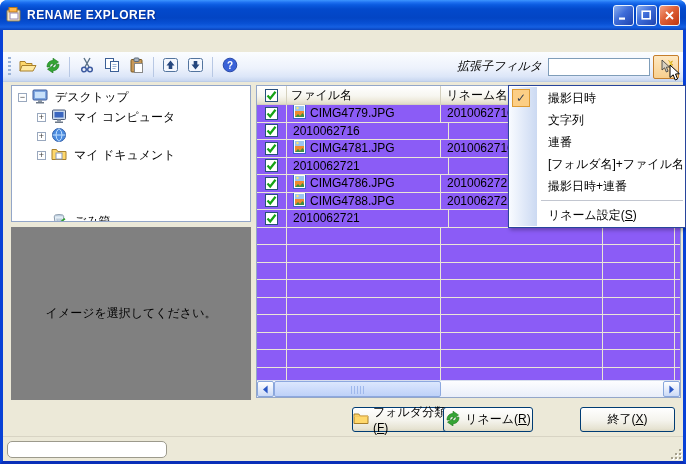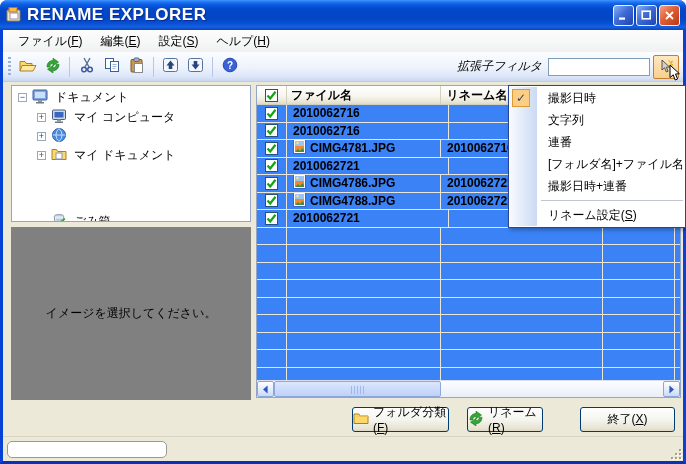--- a/index.html
+++ b/index.html
@@ -4,21 +4,21 @@
 <style>
   html,body{margin:0;padding:0;width:686px;height:464px;overflow:hidden;
     font-family:"Liberation Sans","DejaVu Sans",sans-serif;font-size:12px;color:#000;}
   .window{position:absolute;left:0;top:0;width:686px;height:464px;box-sizing:border-box;
     border-left:3px solid #0841D6;border-right:3px solid #0841D6;border-bottom:3px solid #0A2FB8;
     background:#ECE9D8;border-radius:8px 8px 0 0;}
   
   .titlebar{position:absolute;left:-3px;top:0;width:686px;height:30px;border-radius:7px 7px 0 0;
     background:linear-gradient(180deg,#3D95FF 0%,#1E70F0 8%,#0B5BE0 16%,#0349CC 30%,#0345C4 60%,#0850D4 78%,#1560E2 90%,#0A43BC 100%);
     display:flex;align-items:center;padding:0 6px;box-sizing:border-box;}
-  .title-text{color:#fff;font-weight:bold;font-size:17px;letter-spacing:.5px;
+  .title-text{color:#fff;font-weight:bold;font-size:12px;letter-spacing:.5px;
     text-shadow:1px 1px 1px #0A2A8C;margin-left:5px;flex:1;white-space:nowrap;}
   .winbtn{width:21px;height:21px;margin-left:2px;border-radius:3px;border:1px solid #EAF2FD;
     box-sizing:border-box;display:flex;align-items:center;justify-content:center;}
   .winbtn.blue{background:linear-gradient(135deg,#8CB0F0 0%,#3E6CD8 45%,#1E44B0 100%);}
   .winbtn.red{background:linear-gradient(135deg,#F3A183 0%,#DE5F35 45%,#BE3610 100%);}
   
   .menubar{position:absolute;left:0;top:30px;width:680px;height:22px;
     background:linear-gradient(180deg,#FDFDFC,#F0F1F2);display:flex;align-items:center;padding-left:6px;box-sizing:border-box;}
   .menu-item{padding:3px 9px;white-space:nowrap;}
   
@@ -41,22 +41,22 @@
   .tree-row{height:19.4px;display:flex;align-items:center;white-space:nowrap;}
   .expander{width:9px;height:9px;border:1px solid #99A8BE;background:#fff;box-sizing:border-box;
     display:flex;align-items:center;justify-content:center;font-size:9px;line-height:7px;color:#444;margin-right:4px;flex:none;}
   .expander.none{visibility:hidden;}
   .tree-icon{width:17px;margin-right:4px;flex:none;display:flex;align-items:center;justify-content:center;}
   .tree-label{padding:1px 3px;}
   .tree-label.selected{background:#2863C5;color:#fff;}
   .preview-panel{position:absolute;left:8px;top:227px;width:240px;height:173px;background:#808080;
     display:flex;align-items:center;justify-content:center;}
   
-  .file-list{position:absolute;left:253px;top:85px;width:425px;height:313px;background:#3b82f6;
-    border:1px solid #93A6C8;box-sizing:border-box;overflow:hidden;font-weight:bold;}
+  .file-list{position:absolute;left:253px;top:85px;width:425px;height:313px;background:#8b5cf6;
+    border:1px solid #93A6C8;box-sizing:border-box;overflow:hidden;}
   .list-header{height:18px;display:flex;background:linear-gradient(180deg,#FFFFFF 0%,#F7F6F0 55%,#EEEADC 80%,#E0DCC8 100%);
     border-bottom:1px solid #D4D0BE;}
   .hcell{box-sizing:border-box;border-right:1px solid #D4D0BE;display:flex;align-items:center;padding-left:6px;}
   .lrow{height:17.5px;display:flex;box-sizing:border-box;border-bottom:1px solid #EAE6D6;}
   .lcell{box-sizing:border-box;border-right:1px solid #EAE6D6;display:flex;align-items:center;overflow:hidden;white-space:nowrap;}
   .w-cb{width:30px;justify-content:center;padding-left:0;}
   .w-name{width:154px;padding-left:4px;}
   .w-ren{width:162px;padding-left:6px;}
   .w-x1{width:72px;}
   .w-last{flex:1;border-right:none;}
@@ -117,26 +117,20 @@
           <rect x="1.2" y="1.2" width="8" height="7.6" fill="none" stroke="#fff" stroke-width="1.6"></rect>
         </svg>
       </span>
     <span class="winbtn red">
       <svg width="11" height="11">
           <path d="M2 2 L9 9 M9 2 L2 9" stroke="#fff" stroke-width="1.8"></path>
         </svg>
       </span>
   </div>
 
-  <div class="menubar" id="menubar">
-      <span class="menu-item">ファイル(<u>F</u>)</span>
-      <span class="menu-item">編集(<u>E</u>)</span>
-      <span class="menu-item">設定(<u>S</u>)</span>
-      <span class="menu-item">ヘルプ(<u>H</u>)</span>
-    </div>
 
   <div class="toolbar" id="toolbar">
     <span class="tb-grip"></span>
     <span id="tb-buttons" style="display:flex;align-items:center;">
         <span class="tb-btn">
           <span><svg width="19" height="15">
               <path d="M2 13 V3.5 h5 l1.2 2 h5.8 v2" fill="#FFD86B" stroke="#A8802C"></path>
               <path d="M4 7.5 h14 l-3 5.5 H2 z" fill="#FFE9A0" stroke="#A8802C"></path>
             </svg></span>
         </span>
@@ -210,21 +204,21 @@
       <div class="tree-row" style="padding-left: 6px;">
         <span class="expander">−</span>
         <span class="tree-icon">
           <span><svg width="16" height="16">
               <rect x="1" y="2" width="14" height="10" rx="1" fill="#7EA6E0" stroke="#3C5A9C"></rect>
               <rect x="3" y="4" width="10" height="6" fill="#C8E0FA"></rect>
               <rect x="6" y="12" width="4" height="2" fill="#8C98A8"></rect>
               <rect x="4" y="14" width="8" height="1.5" fill="#6C7888"></rect>
             </svg></span>
         </span>
-        <span class="tree-label">ドキュメント</span>
+        <span class="tree-label">デスクトップ</span>
       </div>
       <div class="tree-row" style="padding-left: 25px;">
         <span class="expander">+</span>
         <span class="tree-icon">
           <span><svg width="16" height="16">
               <rect x="1.5" y="2" width="13" height="9.5" rx="1" fill="#C8D8EC" stroke="#4A5A78"></rect>
               <rect x="3.5" y="4" width="9" height="5.5" fill="#3A66C0"></rect>
               <rect x="6" y="11.5" width="4" height="2" fill="#8C98A8"></rect>
               <rect x="4" y="13.5" width="8" height="1.5" fill="#6C7888"></rect>
             </svg></span>
@@ -303,20 +297,32 @@
         <span class="hcell w-last"></span>
       </div>
     <div>
         <div class="lrow">
           <span class="lcell w-cb">
             <span class="cb">
               <svg width="11" height="11">
                 <path d="M1.5 5.5 L4.2 8.5 L9.5 1.8" stroke="#15A315" stroke-width="2.2" fill="none"></path>
               </svg>
             </span>
+          </span>
+          <span class="lcell w-name">
+            <span class="file-icon">
+              <span><svg width="13" height="15">
+                  <rect x=".5" y=".5" width="12" height="14" fill="#fff" stroke="#3A66C8"></rect>
+                  <rect x="2" y="2" width="9" height="5" fill="#9CC4F0"></rect>
+                  <rect x="2" y="7" width="9" height="6" fill="#F08A30"></rect>
+                  <circle cx="4.5" cy="4" r="1.2" fill="#FFE870"></circle>
+                  <path d="M2 13 l3-3 2 2 2.5-3 1.5 2 v2 z" fill="#3E9040"></path>
+                </svg></span>
+            </span>
+            <span>CIMG4779.JPG</span>
           </span>
           <span class="lcell w-ren">2010062716</span>
           <span class="lcell w-x1"></span>
           <span class="lcell w-last"></span>
         </div>
         <div class="lrow">
           <span class="lcell w-cb">
             <span class="cb">
               <svg width="11" height="11">
                 <path d="M1.5 5.5 L4.2 8.5 L9.5 1.8" stroke="#15A315" stroke-width="2.2" fill="none"></path>
@@ -521,21 +527,21 @@
     </div>
 
   <div id="buttons">
       <div class="xp-btn" style="left: 349px; width: 97px;">
         <span><svg width="16" height="13">
             <path d="M1 11.5 V2 h4.8 l1.3 2 H15 v7.5 z" fill="#FFD86B" stroke="#A8802C"></path>
             <path d="M1 4.2 h14" stroke="#F5C45C"></path>
           </svg></span>
         <span>フォルダ分類(<u>F</u>)</span>
       </div>
-      <div class="xp-btn" style="left: 464px; width: 76px;">
+      <div class="xp-btn" style="left: 440px; width: 90px;">
         <span><svg width="16" height="16" viewBox="0 0 16 16">
             <path d="M2 10 C2 5.5 5 3.5 8 3.5 L8 1.2 L13.5 5 L8 8.8 L8 6.5 C6 6.5 4.8 8 4.8 10 Z" fill="#35A535" stroke="#1C7A1C" stroke-width=".6"></path>
             <path d="M2 10 C2 5.5 5 3.5 8 3.5 L8 1.2 L13.5 5 L8 8.8 L8 6.5 C6 6.5 4.8 8 4.8 10 Z" fill="#35A535" stroke="#1C7A1C" stroke-width=".6" transform="rotate(180 8 8.6)"></path>
           </svg></span>
         <span>リネーム(<u>R</u>)</span>
       </div>
       <div class="xp-btn" style="left: 577px; width: 95px;">
         <span>終了(<u>X</u>)</span>
       </div>
     </div>

